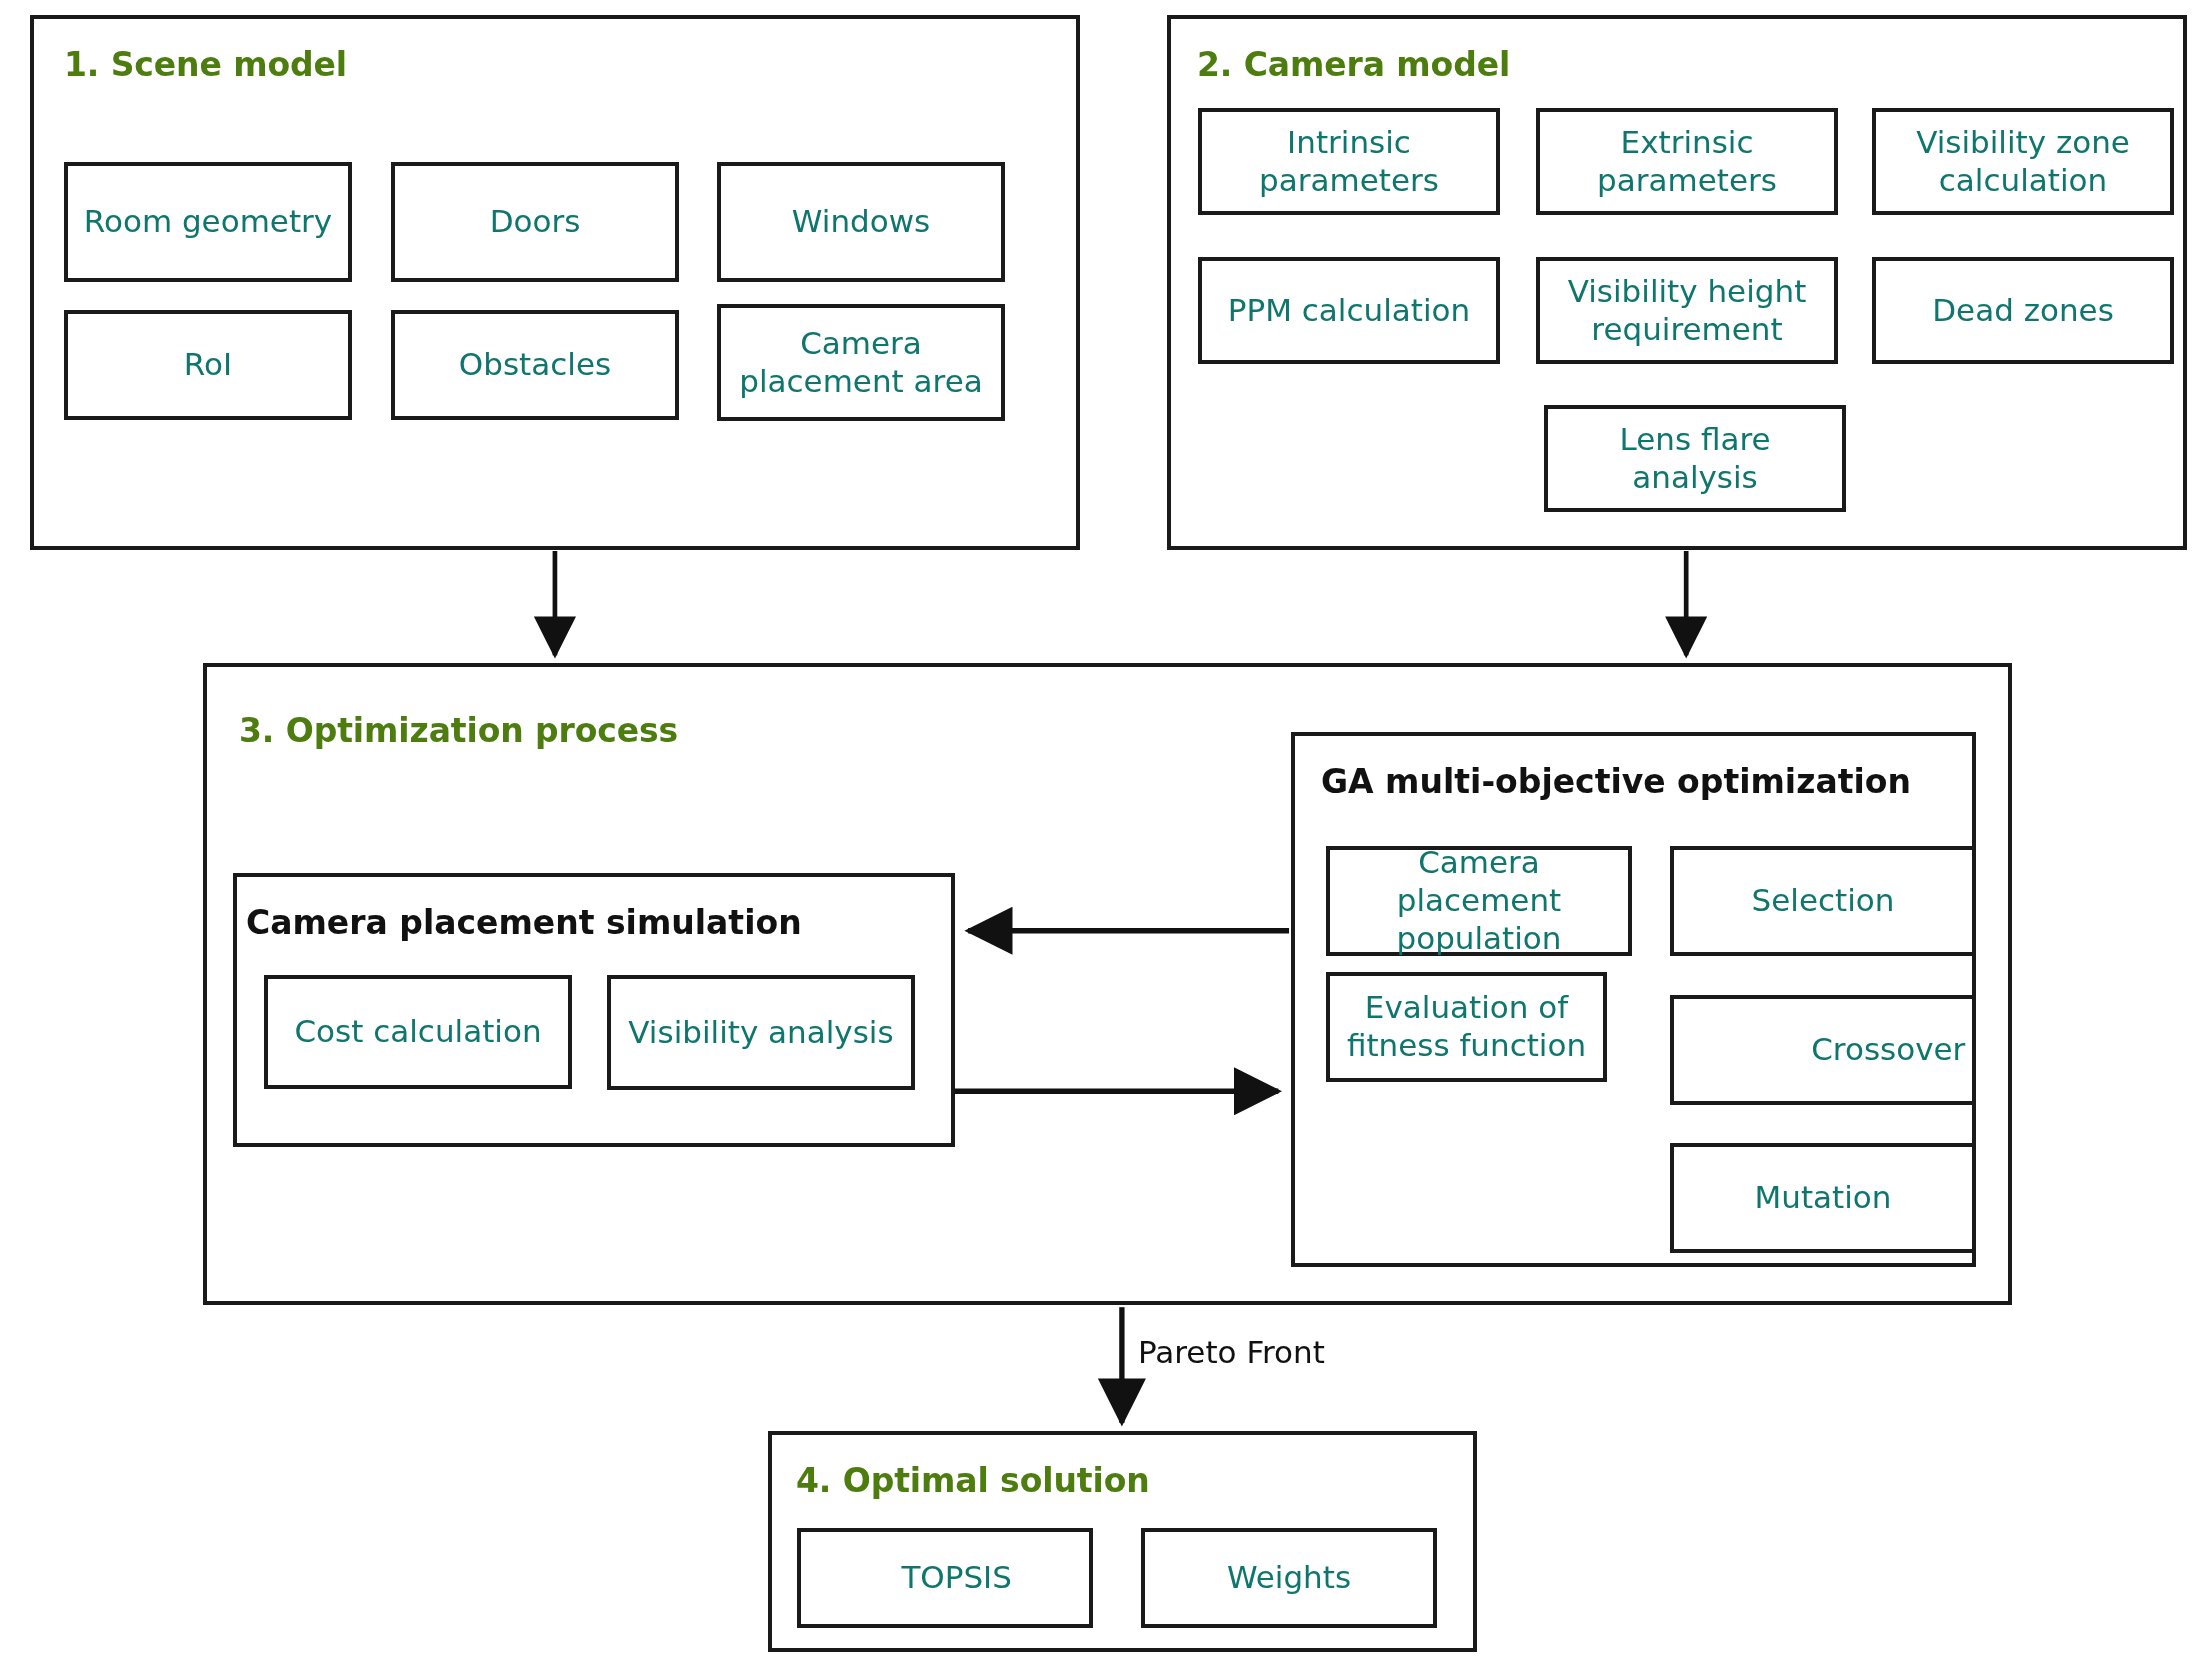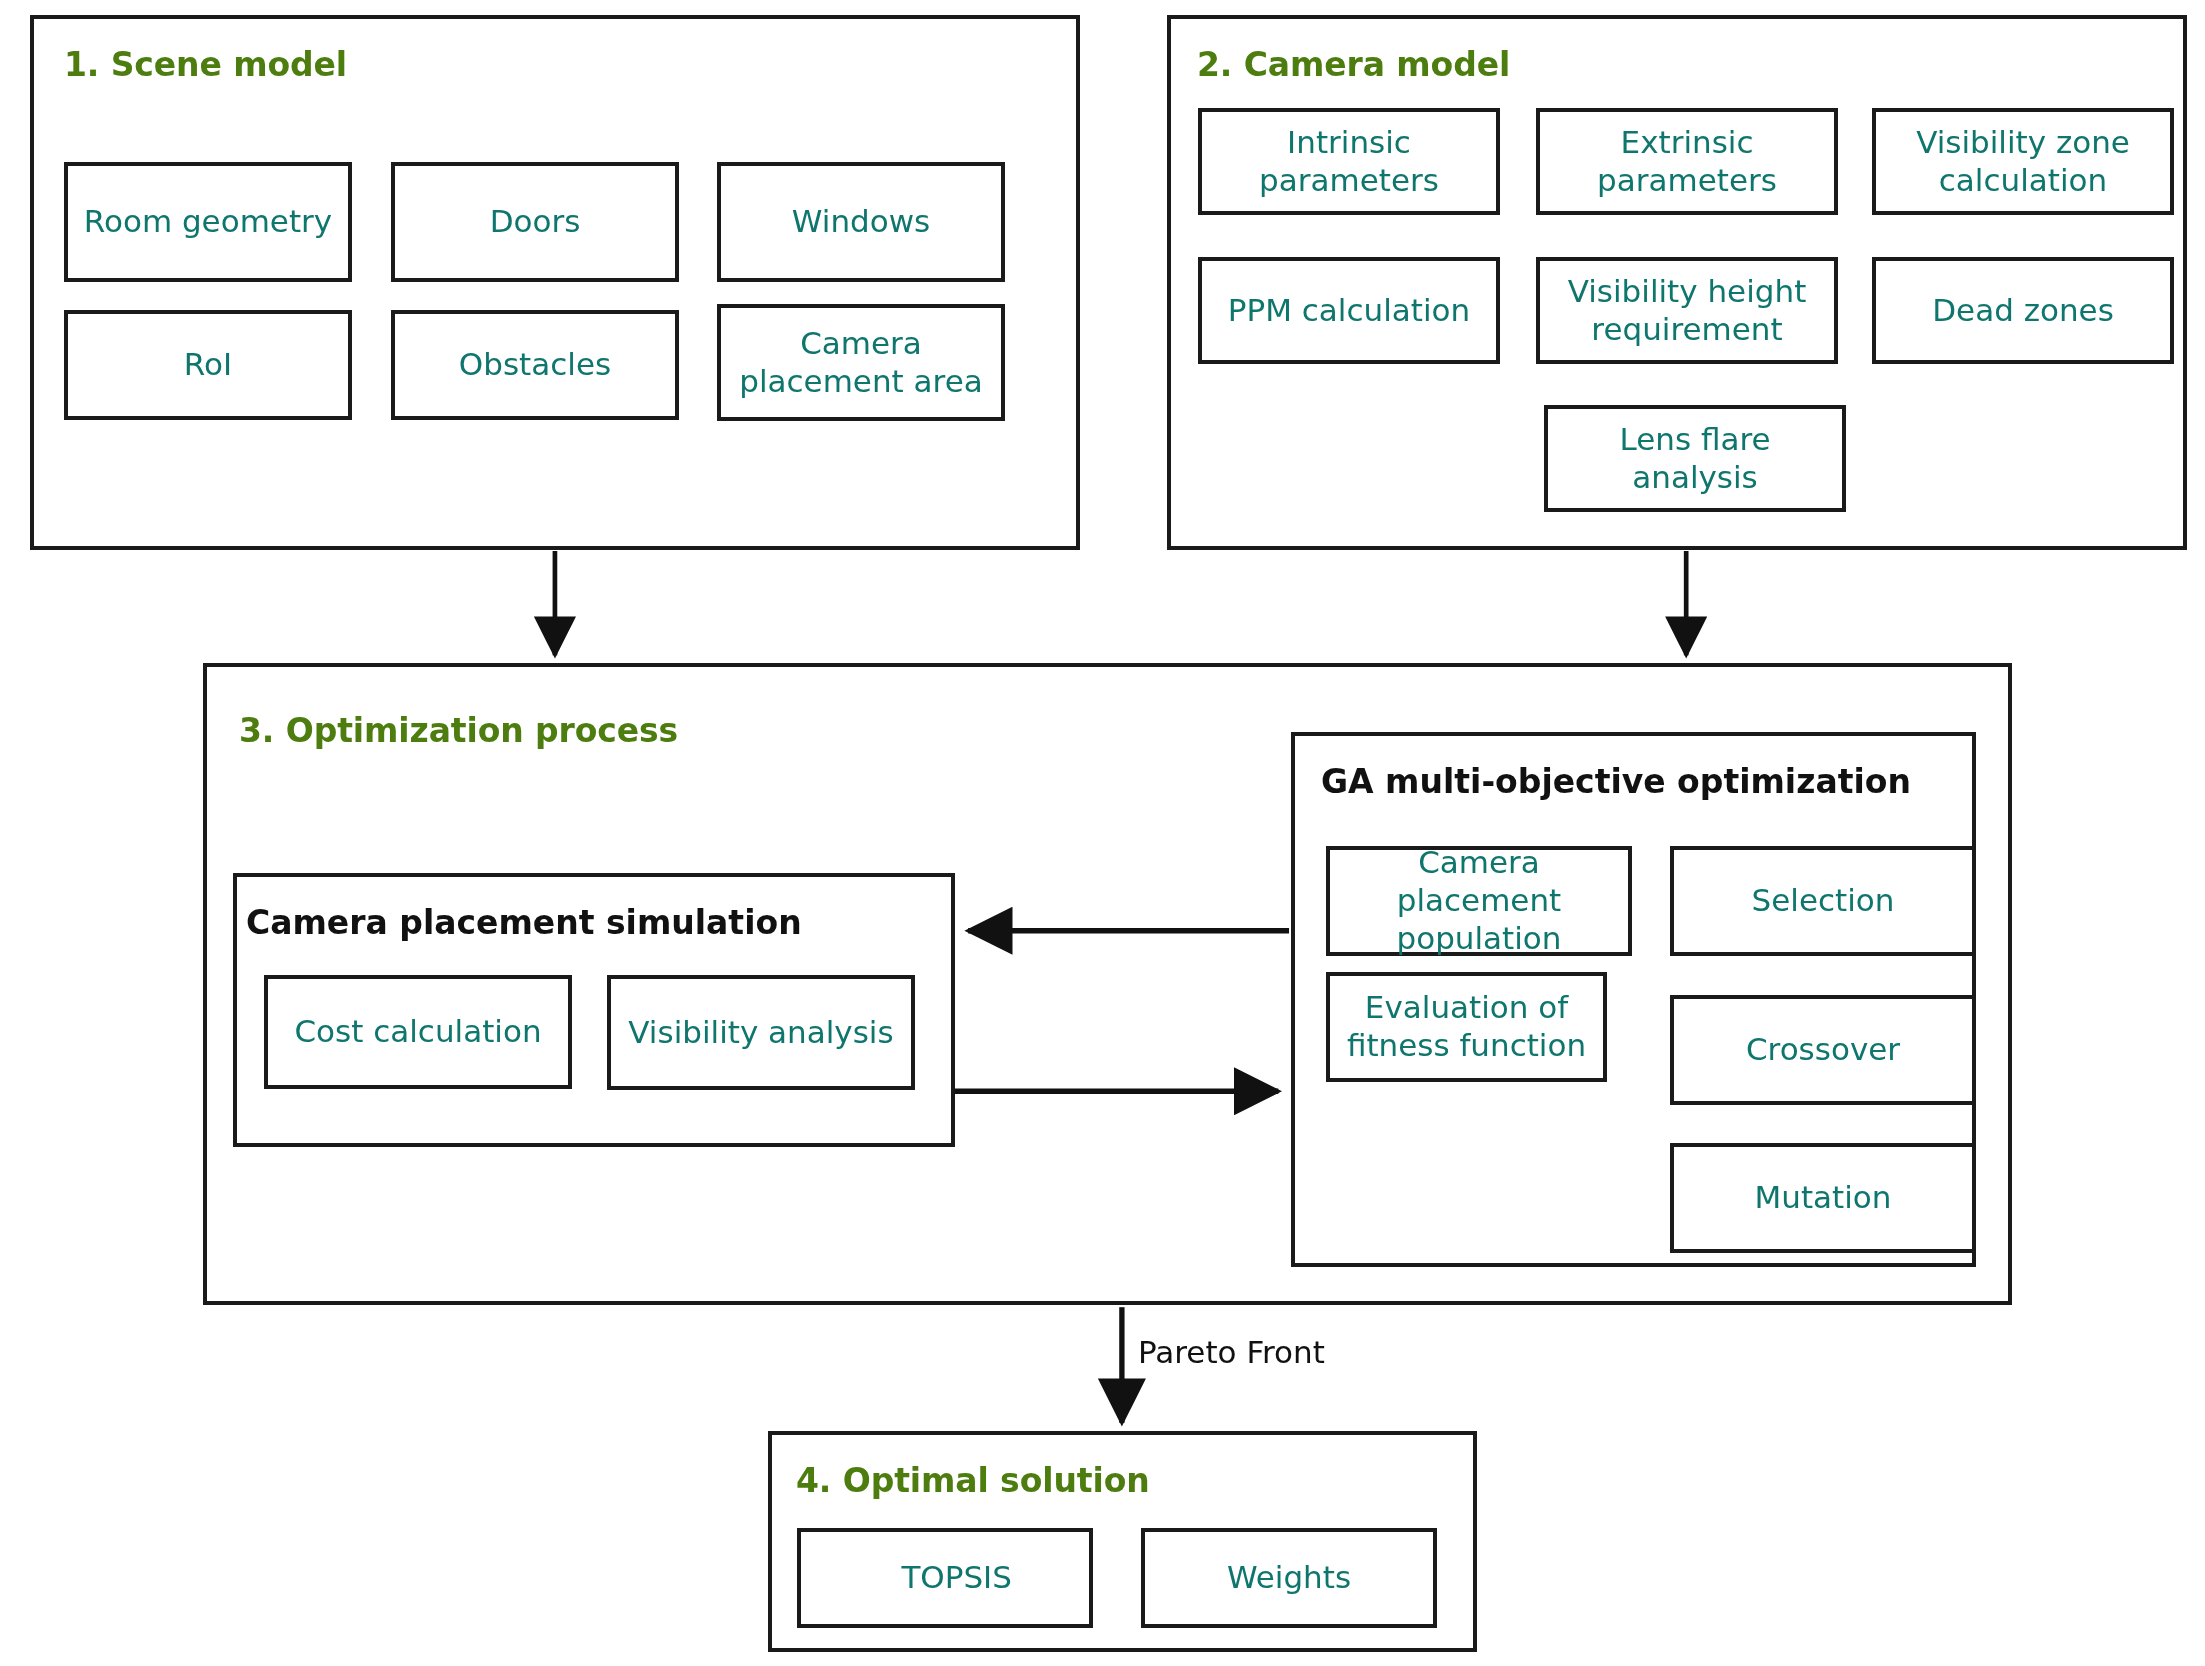--- a/index.html
+++ b/index.html
@@ -155,21 +155,21 @@
   <div class="leaf" style="left:1326px; top:846px; width:306px; height:110px;">
     <span>Camera placement population</span>
   </div>
   <div class="leaf" style="left:1670px; top:846px; width:306px; height:110px;">
     <span>Selection</span>
   </div>
 
   <div class="leaf" style="left:1326px; top:972px; width:281px; height:110px;">
     <span>Evaluation of fitness function</span>
   </div>
-  <div class="leaf" style="left:1670px; top:995px; width:306px; height:110px;">
+  <div class="leaf" style="left:1670px; top:995px; width:306px; height:110px;justify-content:flex-end;">
     <span>Crossover</span>
   </div>
 
   <div class="leaf" style="left:1670px; top:1143px; width:306px; height:110px;">
     <span>Mutation</span>
   </div>
 
   <div class="stage" style="left:768px; top:1431px; width:709px; height:221px;"></div>
   <div class="stage-title" style="left:796px; top:1461px;">4. Optimal solution</div>
 

